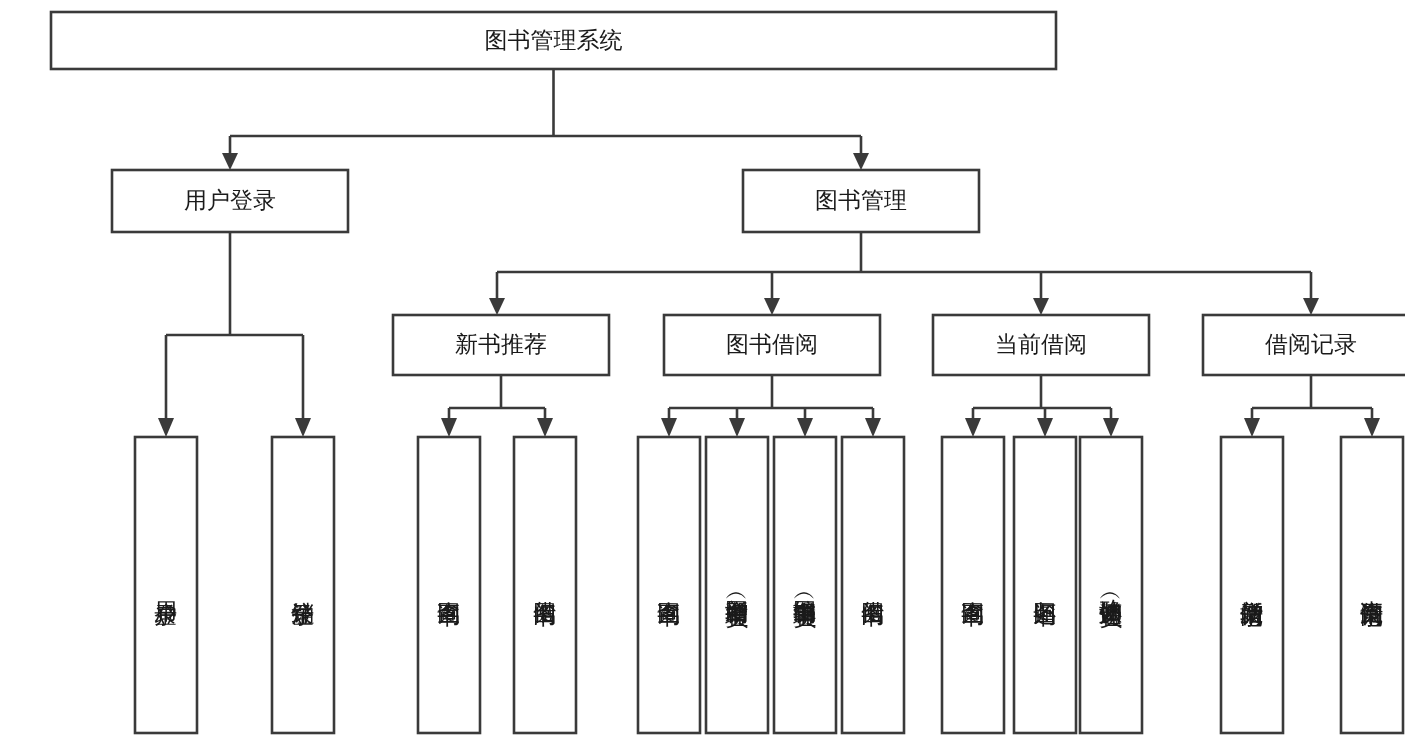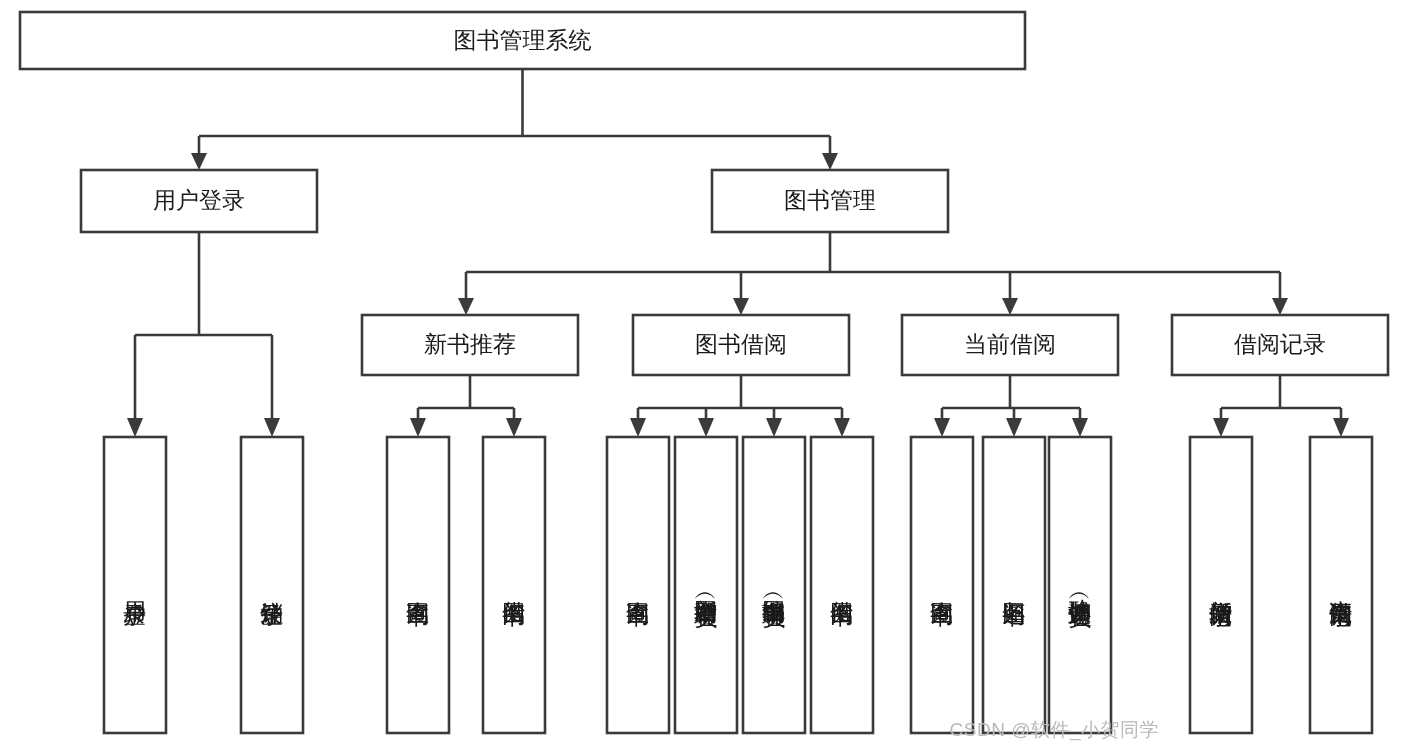--- a/index.html
+++ b/index.html
@@ -13,20 +13,21 @@
     height: 747px;
     font-family: "Liberation Sans", "DejaVu Sans", sans-serif;
     overflow: hidden;
     position: relative;
   }
   #diagram-root {
     position: relative;
     width: 1167px;
     height: 747px;
     background: #ffffff;
+    margin-left: 31px;
   }
   svg#flowchart {
     position: absolute;
     top: 0;
     left: 0;
     width: 1405px;
     height: 747px;
     display: block;
   }
   .node-box {
@@ -219,15 +220,14 @@
   <div class="vert-label" style="left:607px; top:437px; width:62px; height:296px;">查询图书</div>
   <div class="vert-label" style="left:675px; top:437px; width:62px; height:296px;">新增图书（管理员）</div>
   <div class="vert-label" style="left:743px; top:437px; width:62px; height:296px;">编辑图书（管理员）</div>
   <div class="vert-label" style="left:811px; top:437px; width:62px; height:296px;">借阅图书</div>
   <div class="vert-label" style="left:911px; top:437px; width:62px; height:296px;">查询图书</div>
   <div class="vert-label" style="left:983px; top:437px; width:62px; height:296px;">归还图书</div>
   <div class="vert-label" style="left:1049px; top:437px; width:62px; height:296px;">确认归还（管理员）</div>
   <div class="vert-label" style="left:1190px; top:437px; width:62px; height:296px;">新增借阅记录</div>
   <div class="vert-label" style="left:1310px; top:437px; width:62px; height:296px;">查询借阅记录</div>
 
-  <div id="watermark">CSDN @软件_小贺同学</div>
 
 </div>
 
 </body></html>

